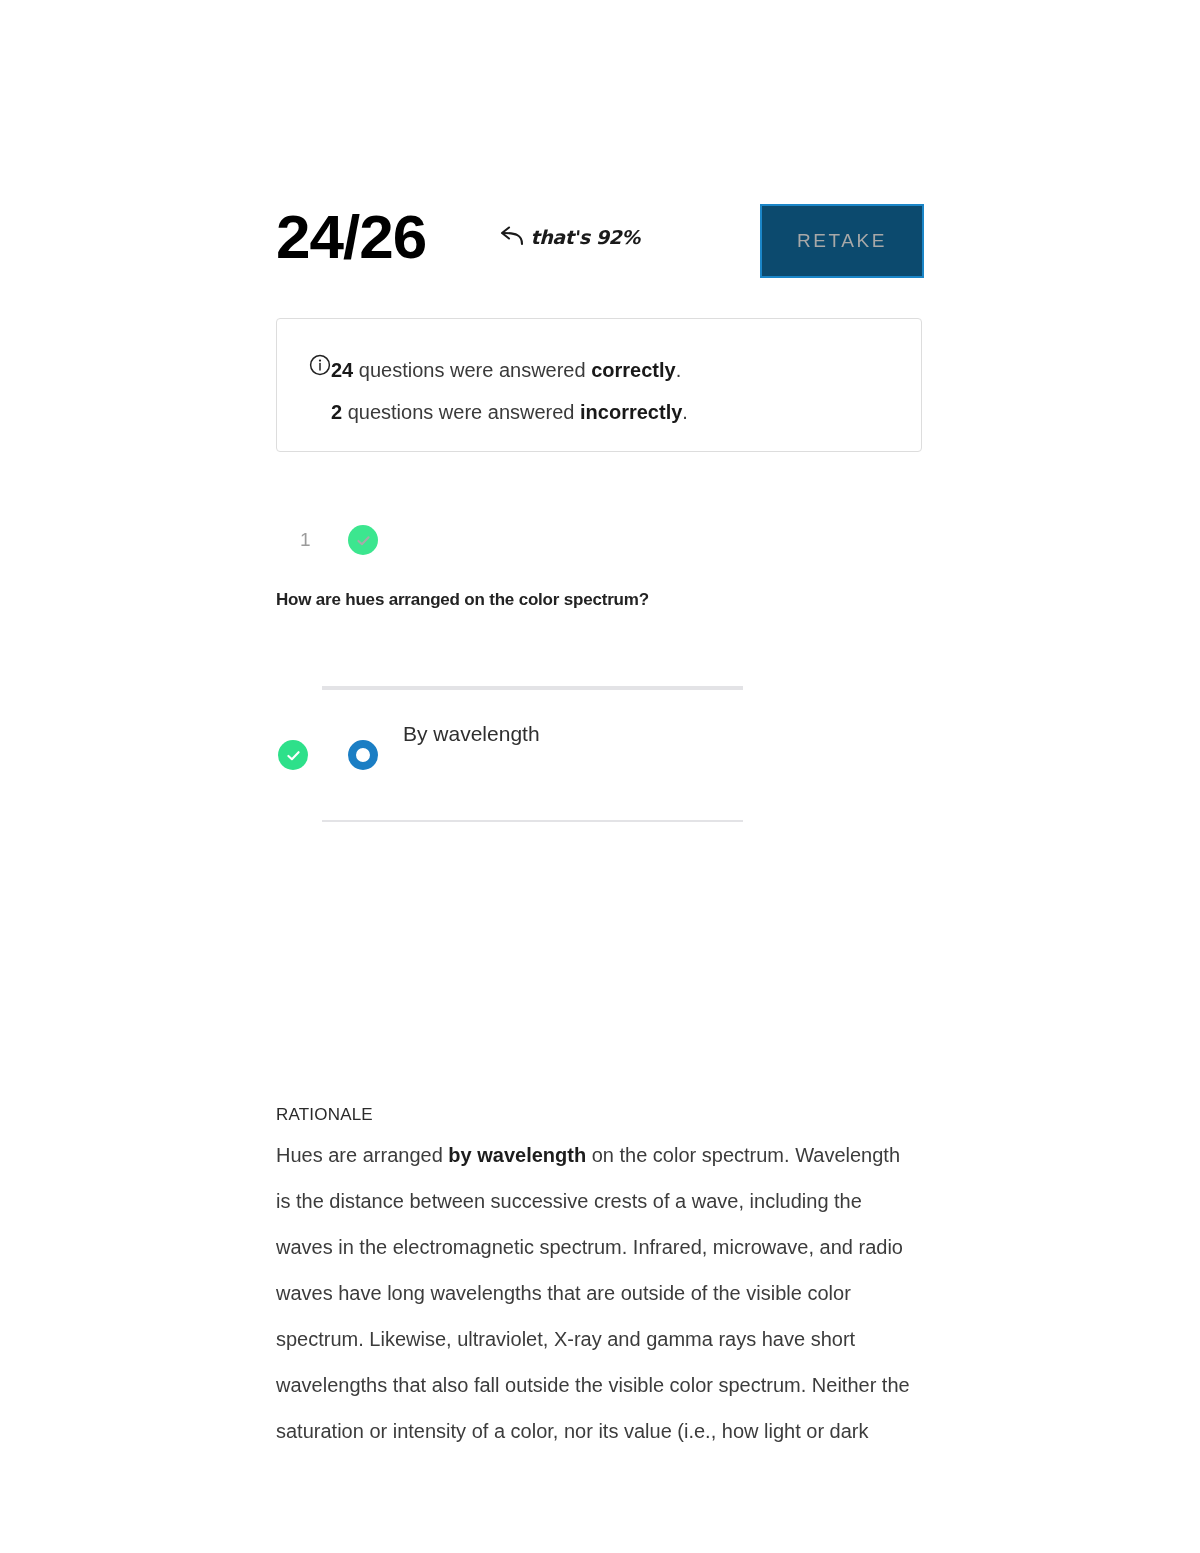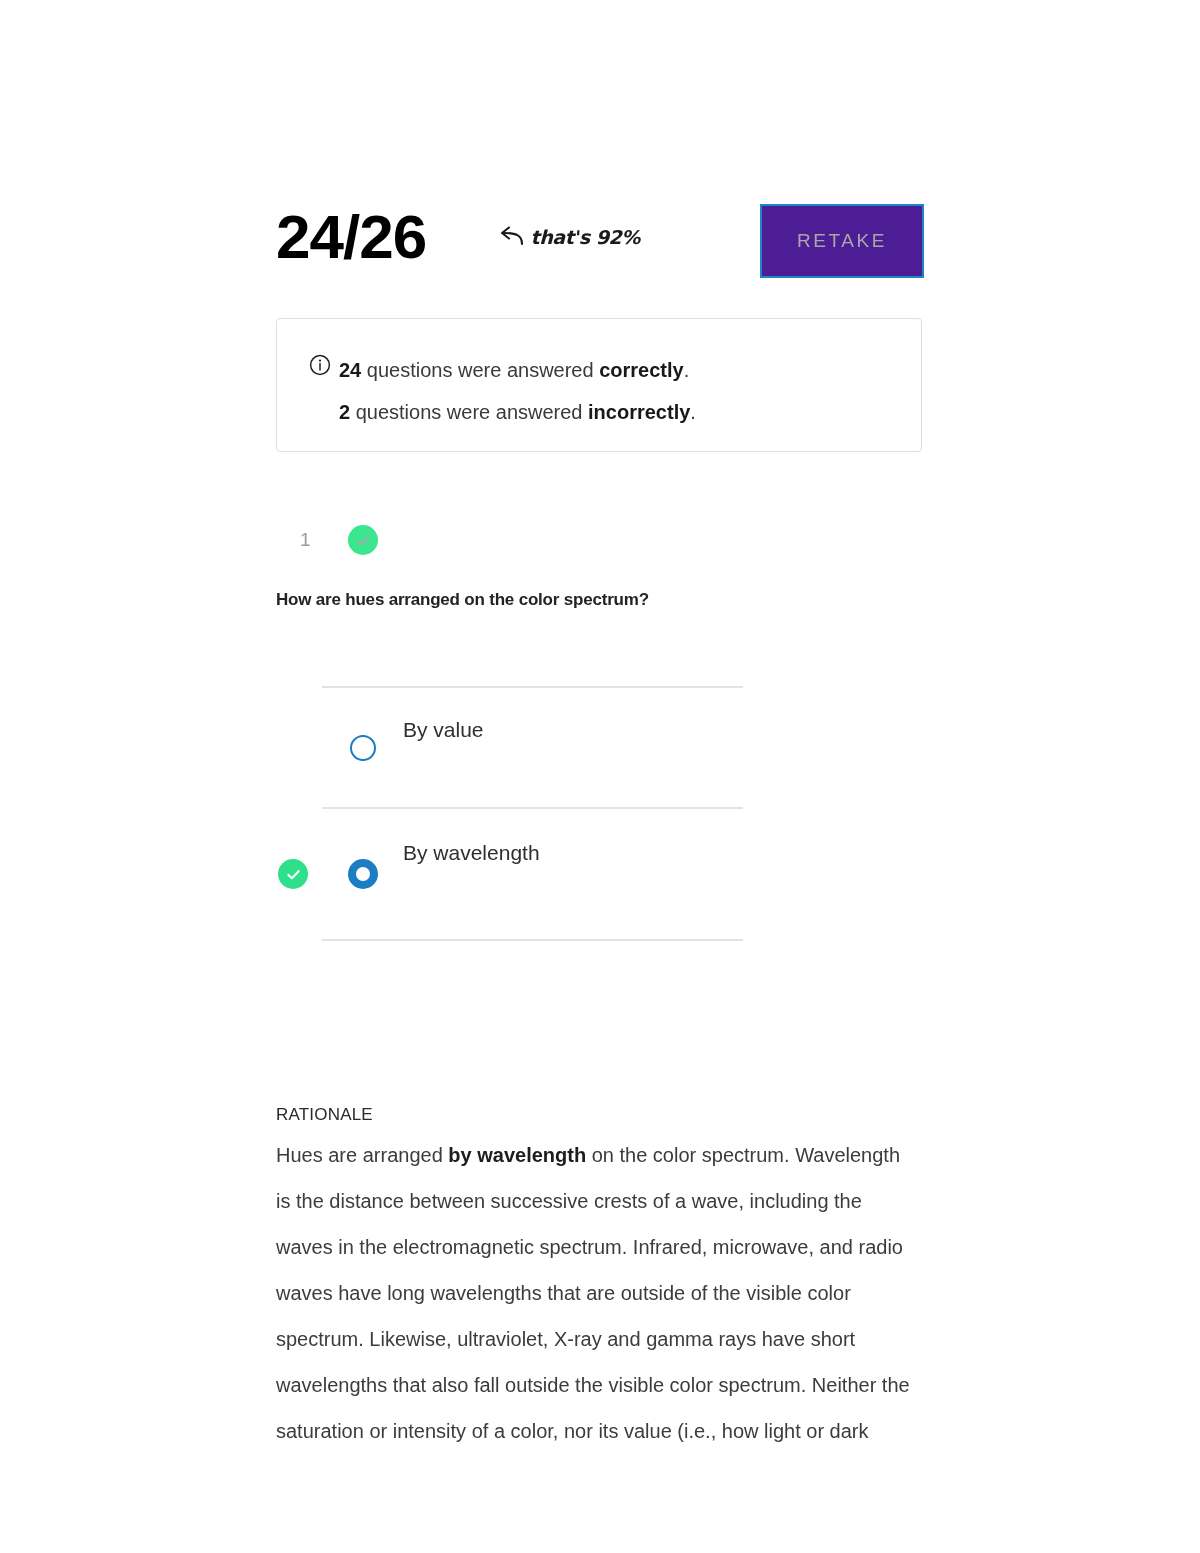--- a/index.html
+++ b/index.html
@@ -64,21 +64,21 @@
     transform: skewX(-4deg);
     white-space: nowrap;
   }
   .retake-btn {
     position: absolute;
     right: 0;
     top: 8px;
     width: 164px;
     height: 74px;
     border: 2px solid #1b86c8;
-    background: #4c1d95;
+    background: #0c4a6e;
     color: #a8a8a8;
     font-family: "Liberation Sans", sans-serif;
     font-size: 19px;
     letter-spacing: 2.6px;
     cursor: pointer;
     padding: 8px;
   }
 
   
   .summary-box {
@@ -89,21 +89,21 @@
     height: 134px;
     border: 1px solid #dddddd;
     border-radius: 4px;
     background: #ffffff;
   }
   .summary-inner {
     position: absolute;
     left: 32px;
     top: 30px;
     display: flex;
-    gap: 8px;
+    gap: 0;
     justify-content: flex-end;
   }
   .info-ico { width: 22px; height: 22px; margin-top: 5px; flex: 0 0 auto; }
   .summary-lines { font-size: 20px; line-height: 42px; color: #3a3a3a; }
   .summary-lines b { font-weight: bold; color: #191919; }
 
   
   .q-index-row {
     position: absolute;
     left: 24px;
@@ -259,24 +259,20 @@
       </svg>
     </span>
   </div>
 
   <div class="q-title">How are hues arranged on the color spectrum?</div>
 
   <div class="options">
 
     <div class="divider"></div>
 
-    <div class="option-row">
-      <span class="radio"></span>
-      <span class="option-label">By value</span>
-    </div>
 
     <div class="divider"></div>
 
     <div class="option-row tall">
       <span class="correct-badge">
         <svg viewBox="0 0 17 17" xmlns="http://www.w3.org/2000/svg">
           <path d="M3.4 8.9 L6.9 12.2 L13.6 5.2" stroke="#ffffff" stroke-width="2.1" fill="none" stroke-linecap="round" stroke-linejoin="round"></path>
         </svg>
       </span>
       <span class="radio checked"></span>

